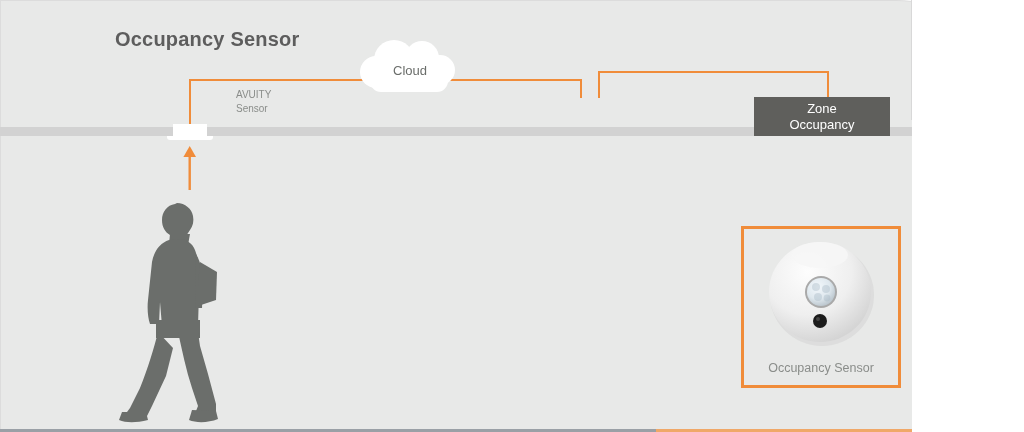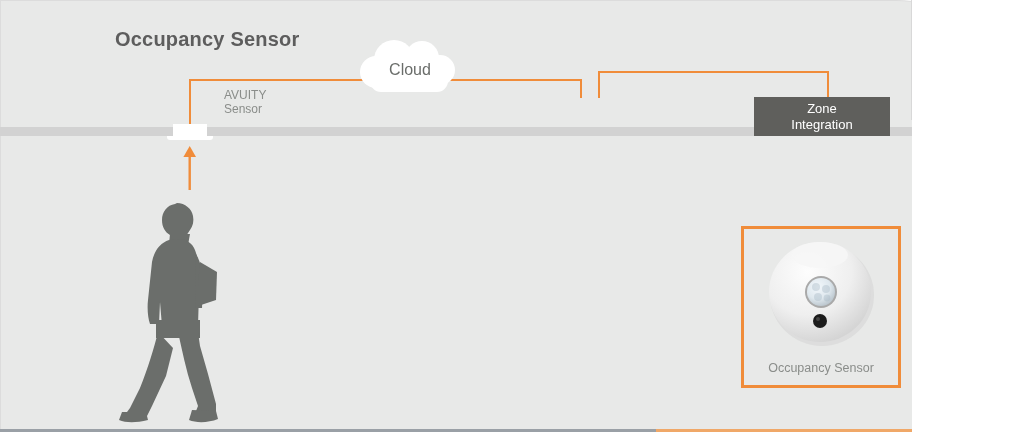--- a/index.html
+++ b/index.html
@@ -101,23 +101,23 @@
     top: 136px;
     width: 46px;
     height: 4px;
     background: #ffffff;
     border-radius: 0 0 3px 3px;
   }
 
   
   .wire-label {
     position: absolute;
-    left: 224px;
+    left: 236px;
     top: 88px;
-    font-size: 12px;
+    font-size: 10px;
     line-height: 14px;
     color: #8a8d8a;
     white-space: pre-line;
   }
 
   
   .cloud {
     position: absolute;
     left: 356px;
     top: 38px;
@@ -127,21 +127,21 @@
   .cloud svg { display: block; }
   .cloud-label {
     position: absolute;
     left: 0;
     top: 0;
     width: 108px;
     height: 56px;
     display: flex;
     align-items: center;
     justify-content: center;
-    font-size: 16px;
+    font-size: 13px;
     color: #6a6d6a;
     padding-top: 8px;
     box-sizing: border-box;
   }
 
   
   .node-gateway {
     position: absolute;
     left: 528px;
     top: 97px;
@@ -273,21 +273,21 @@
         <circle cx="84" cy="32" r="15"></circle>
         <circle cx="20" cy="34" r="16"></circle>
         <rect x="14" y="32" width="78" height="22" rx="11"></rect>
       </g>
     </svg>
     <div class="cloud-label">Cloud</div>
   </div>
 
 
   <div class="node-zone">Zone
-Integration</div>
+Occupancy</div>
 
   <div class="person">
     <svg width="132" height="228" viewBox="0 0 132 228">
       <g fill="#6b6e6b">
 
         <path d="M63 8 C55 9 50 16 50 24 C50 31 53 36 58 39 L62 41 L74 40 L78 34
                  C81 30 82 25 81 20 C80 13 73 7 65 7 Z"></path>
 
         <path d="M58 38 L57 48 L76 49 L78 38 Z"></path>
 

